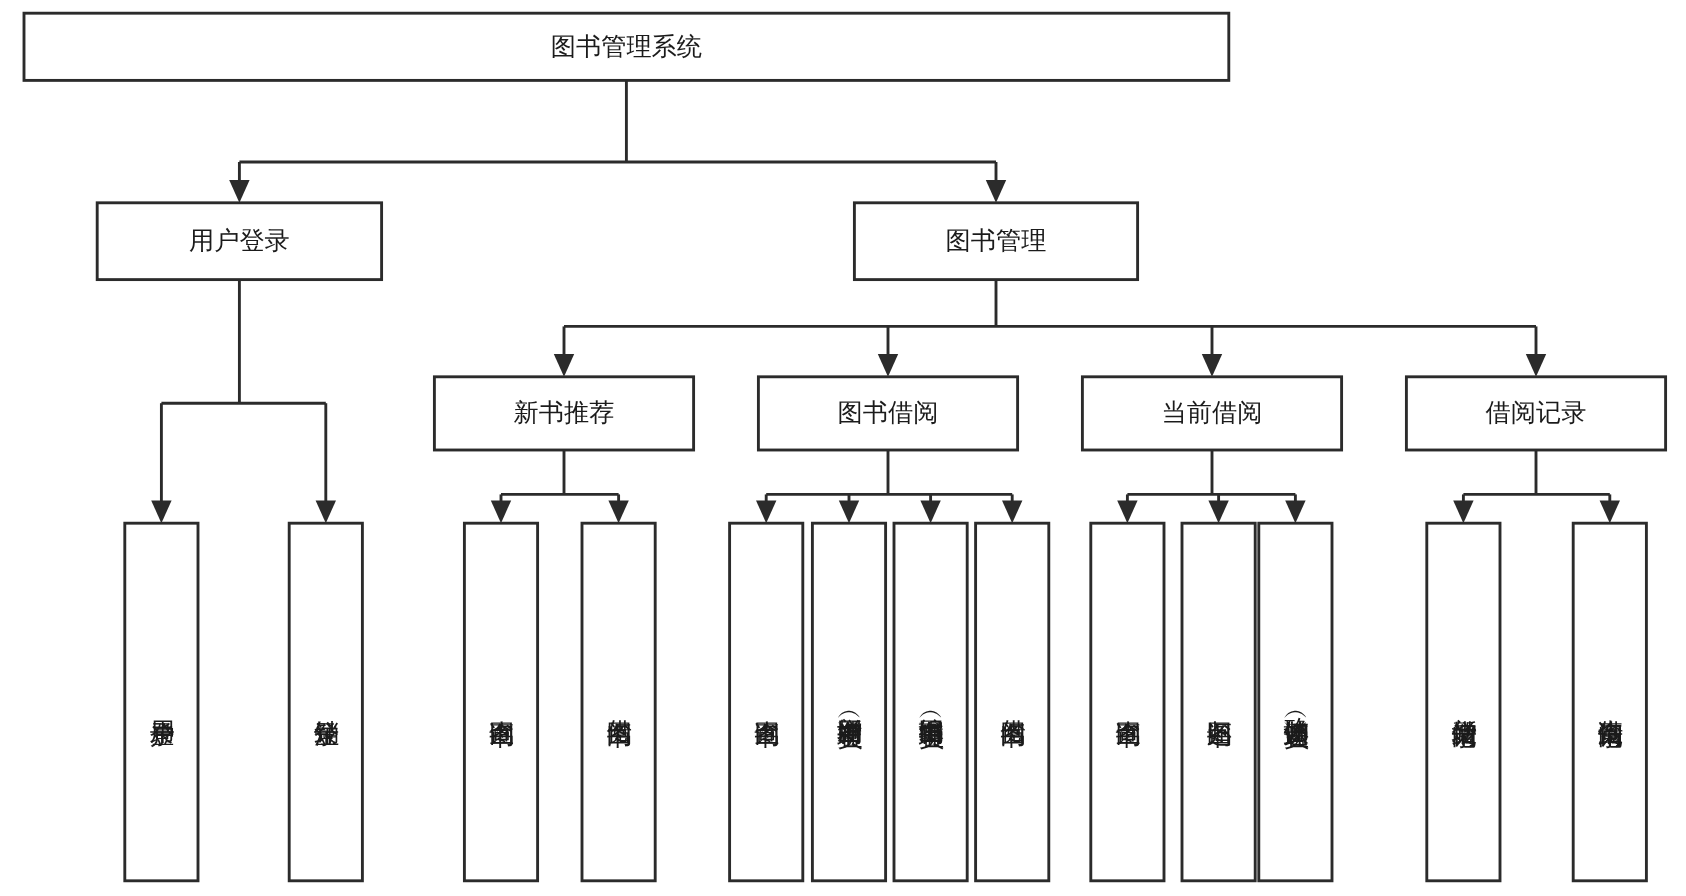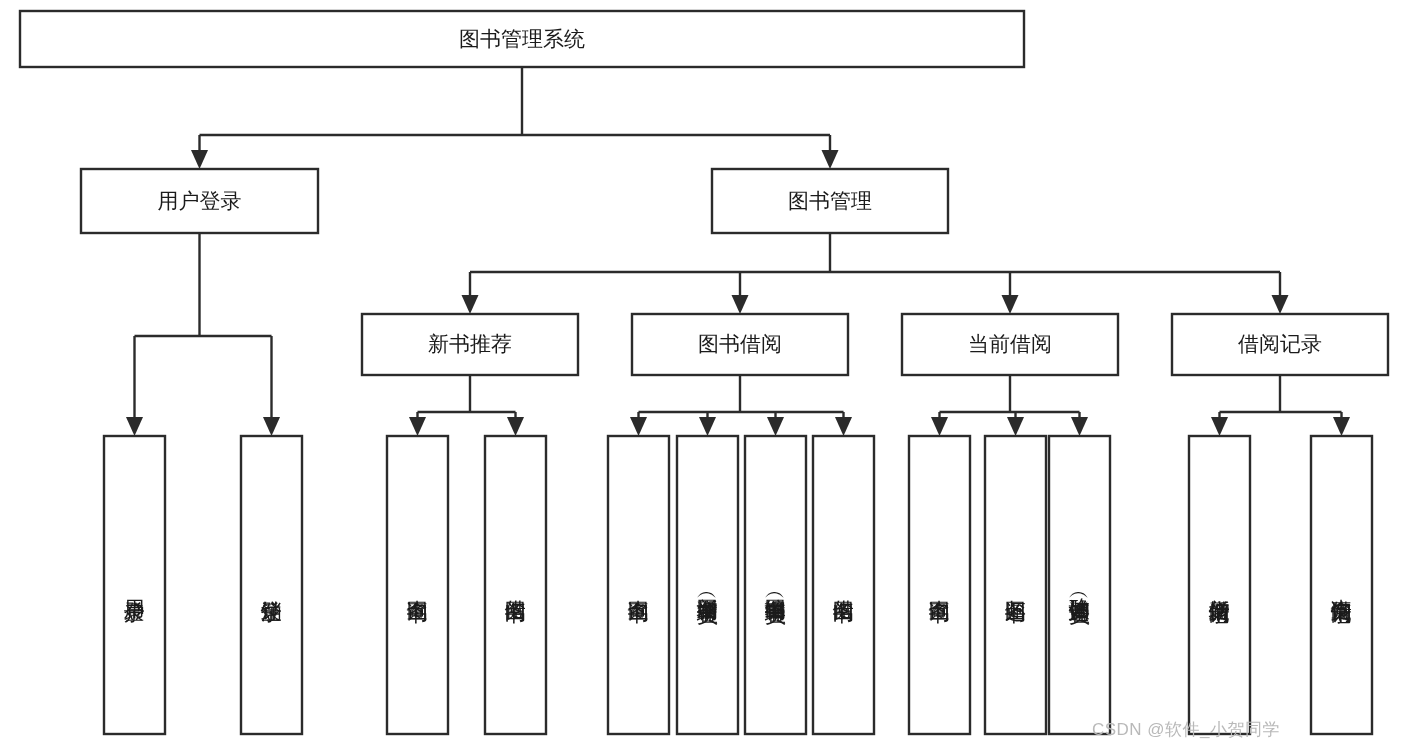--- a/index.html
+++ b/index.html
@@ -177,14 +177,13 @@
       <div class="node-label-v" style="left: 677px; top: 436px; width: 61px; height: 298px;">新增图书（管理员）</div>
       <div class="node-label-v" style="left: 745px; top: 436px; width: 61px; height: 298px;">编辑图书（管理员）</div>
       <div class="node-label-v" style="left: 813px; top: 436px; width: 61px; height: 298px;">借阅图书</div>
       <div class="node-label-v" style="left: 909px; top: 436px; width: 61px; height: 298px;">查询图书</div>
       <div class="node-label-v" style="left: 985px; top: 436px; width: 61px; height: 298px;">归还图书</div>
       <div class="node-label-v" style="left: 1049px; top: 436px; width: 61px; height: 298px;">确认归还（管理员）</div>
       <div class="node-label-v" style="left: 1189px; top: 436px; width: 61px; height: 298px;">新增借阅记录</div>
       <div class="node-label-v" style="left: 1311px; top: 436px; width: 61px; height: 298px;">查询借阅记录</div>
     </div>
 
-  <div class="watermark">CSDN @软件_小贺同学</div>
 </div>
 
 </body></html>

